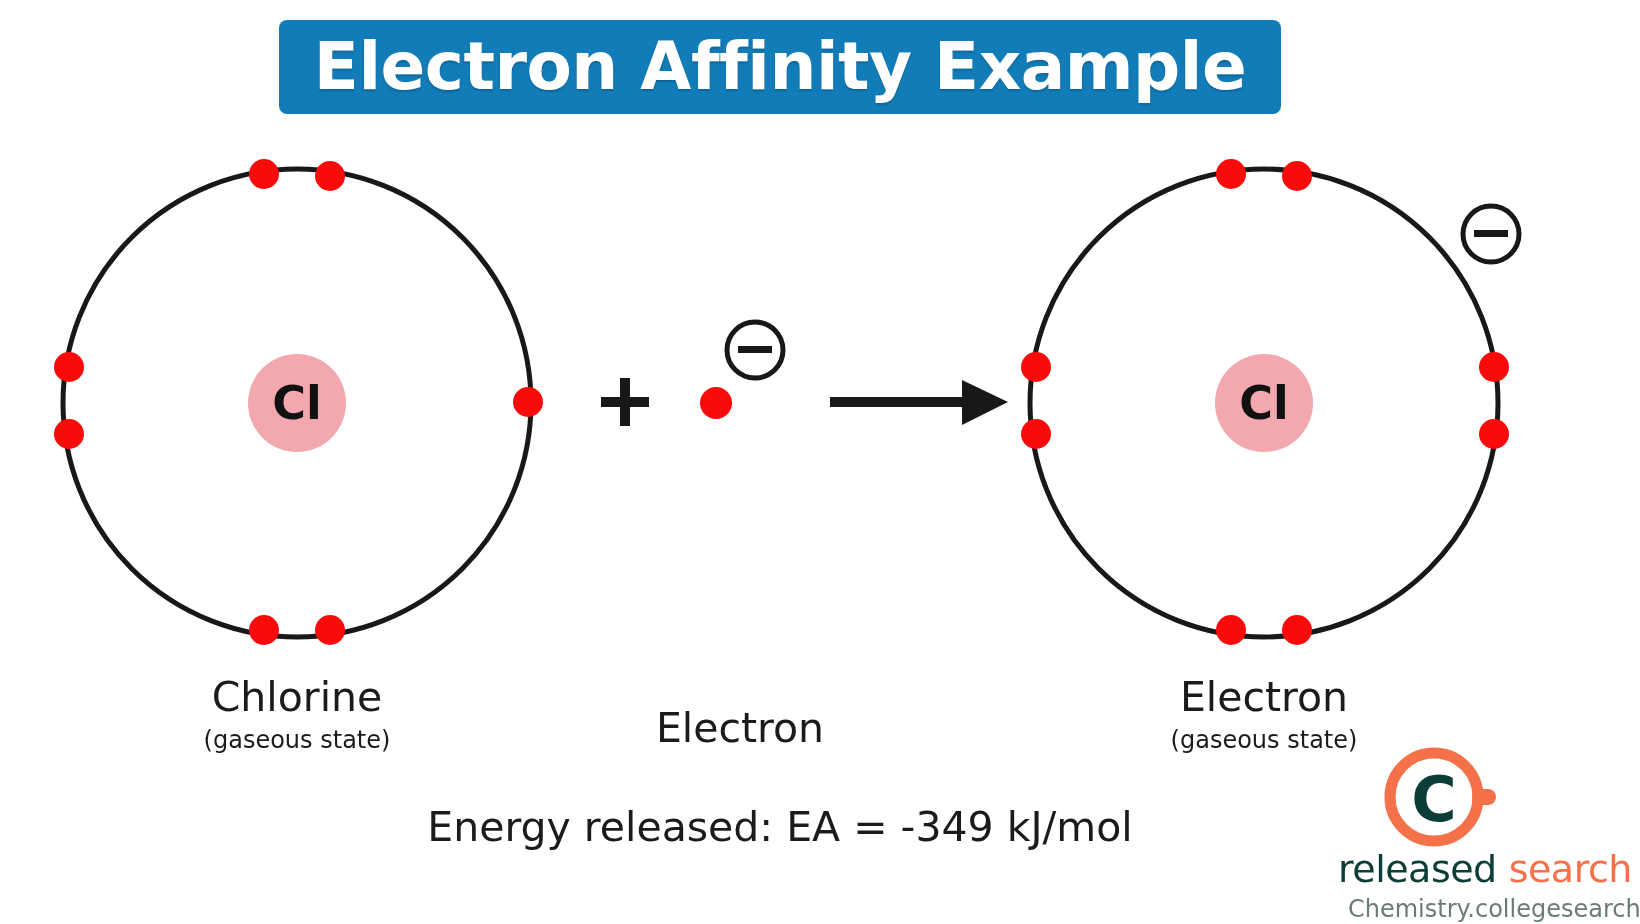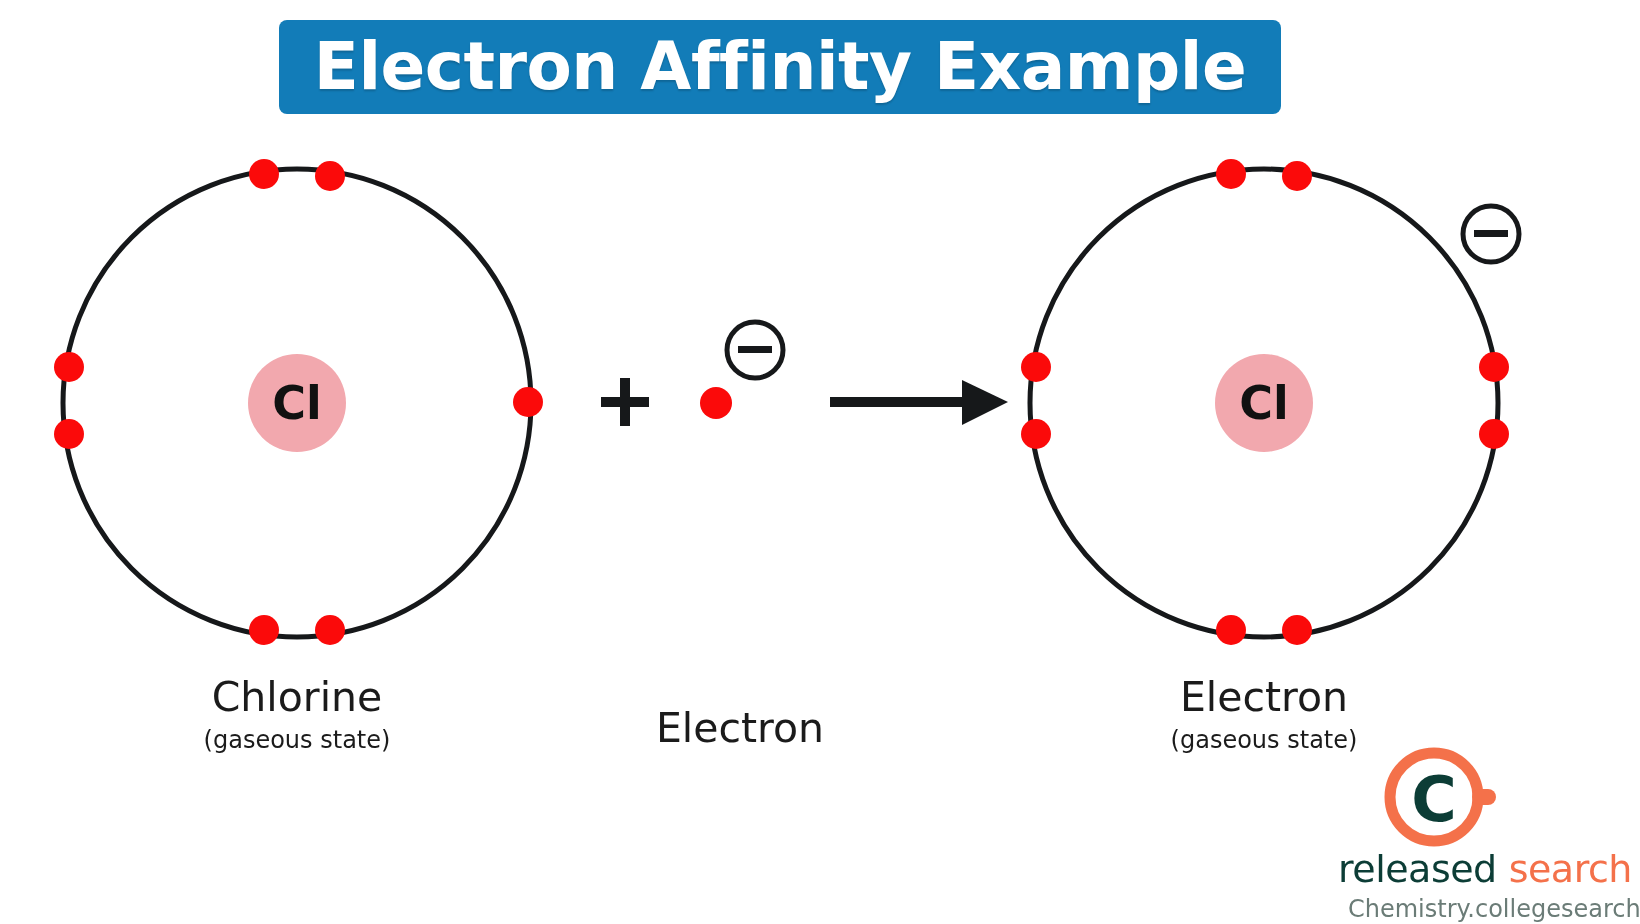--- a/index.html
+++ b/index.html
@@ -198,20 +198,23 @@
     <span>Electron</span>
   </div>
 
   <div class="caption caption-main" style="left:1064px; top:676px; width:400px;">
     <span>Electron</span>
   </div>
   <div class="caption caption-sub" style="left:1064px; top:728px; width:400px;">
     <span>(gaseous state)</span>
   </div>
 
+  <div class="energy-line">
+    <span>Energy released: EA = -349 kJ/mol</span>
+  </div>
 
   <div class="logo-wrap">
     <svg class="logo-mark" viewBox="0 0 116 116">
       <circle cx="54" cy="58" r="44" fill="none" stroke="#f4714a" stroke-width="11"></circle>
       <rect x="92" y="50" width="24" height="16" rx="8" fill="#f4714a"></rect>
       <text x="54" y="60" text-anchor="middle" dominant-baseline="central" font-family="DejaVu Sans, sans-serif" font-size="62" font-weight="bold" fill="#0c3d36">C</text>
     </svg>
     <div class="logo-word">
       <span class="w1">released</span><span class="w2">search</span>
     </div>

